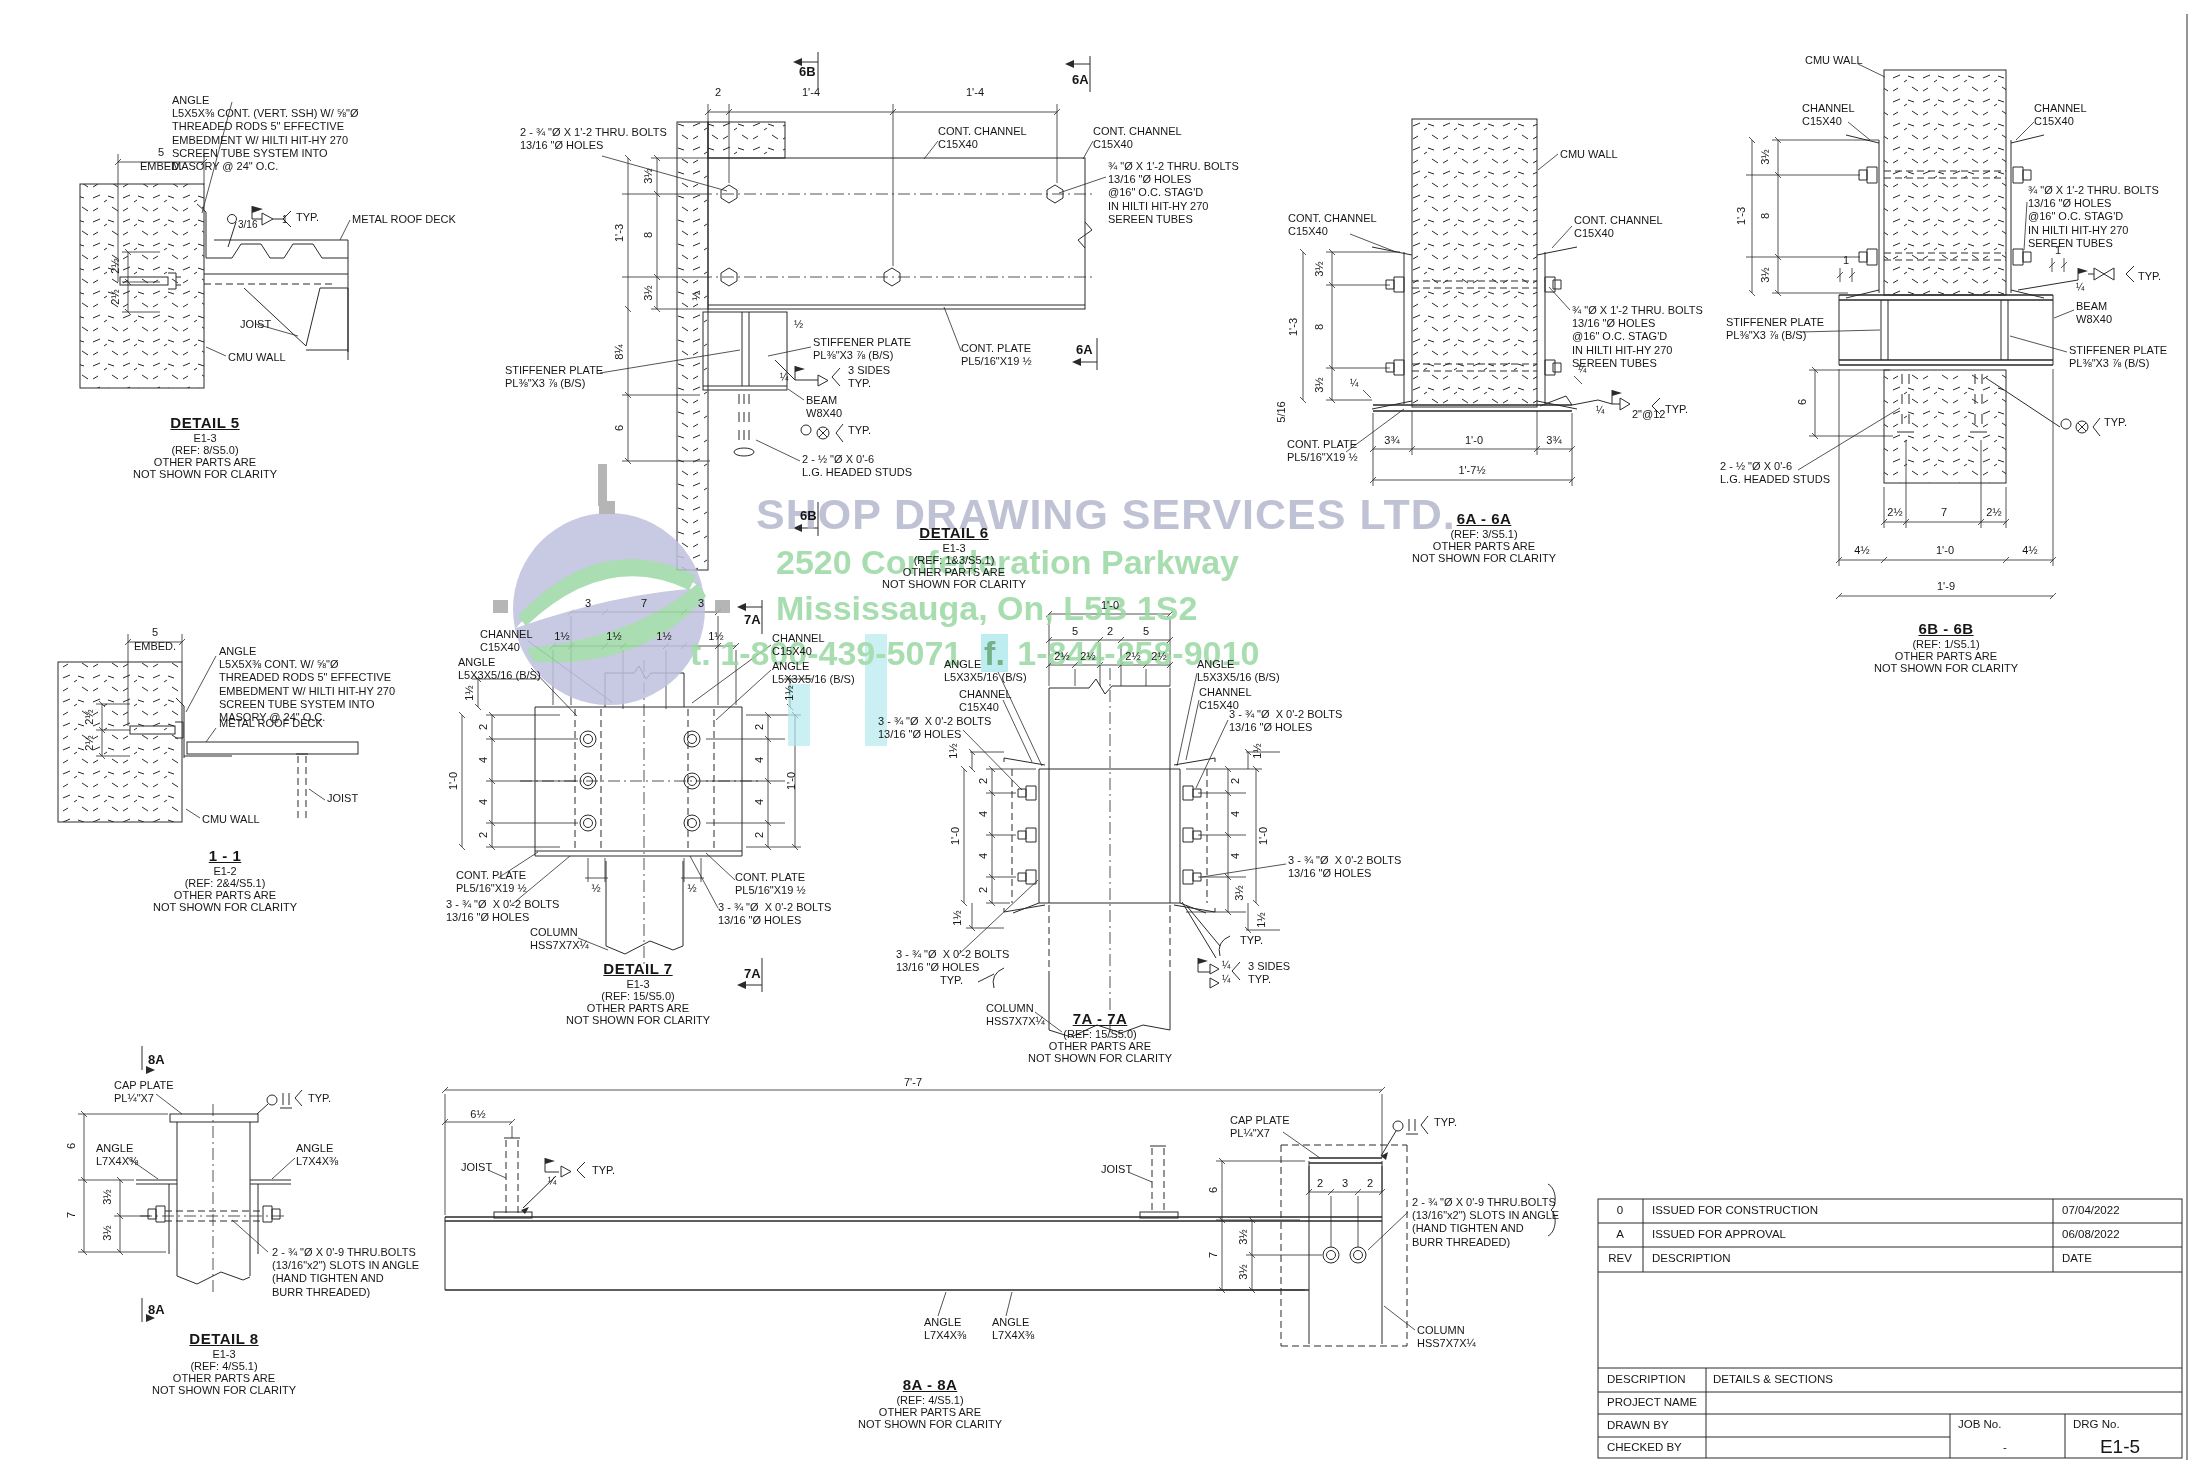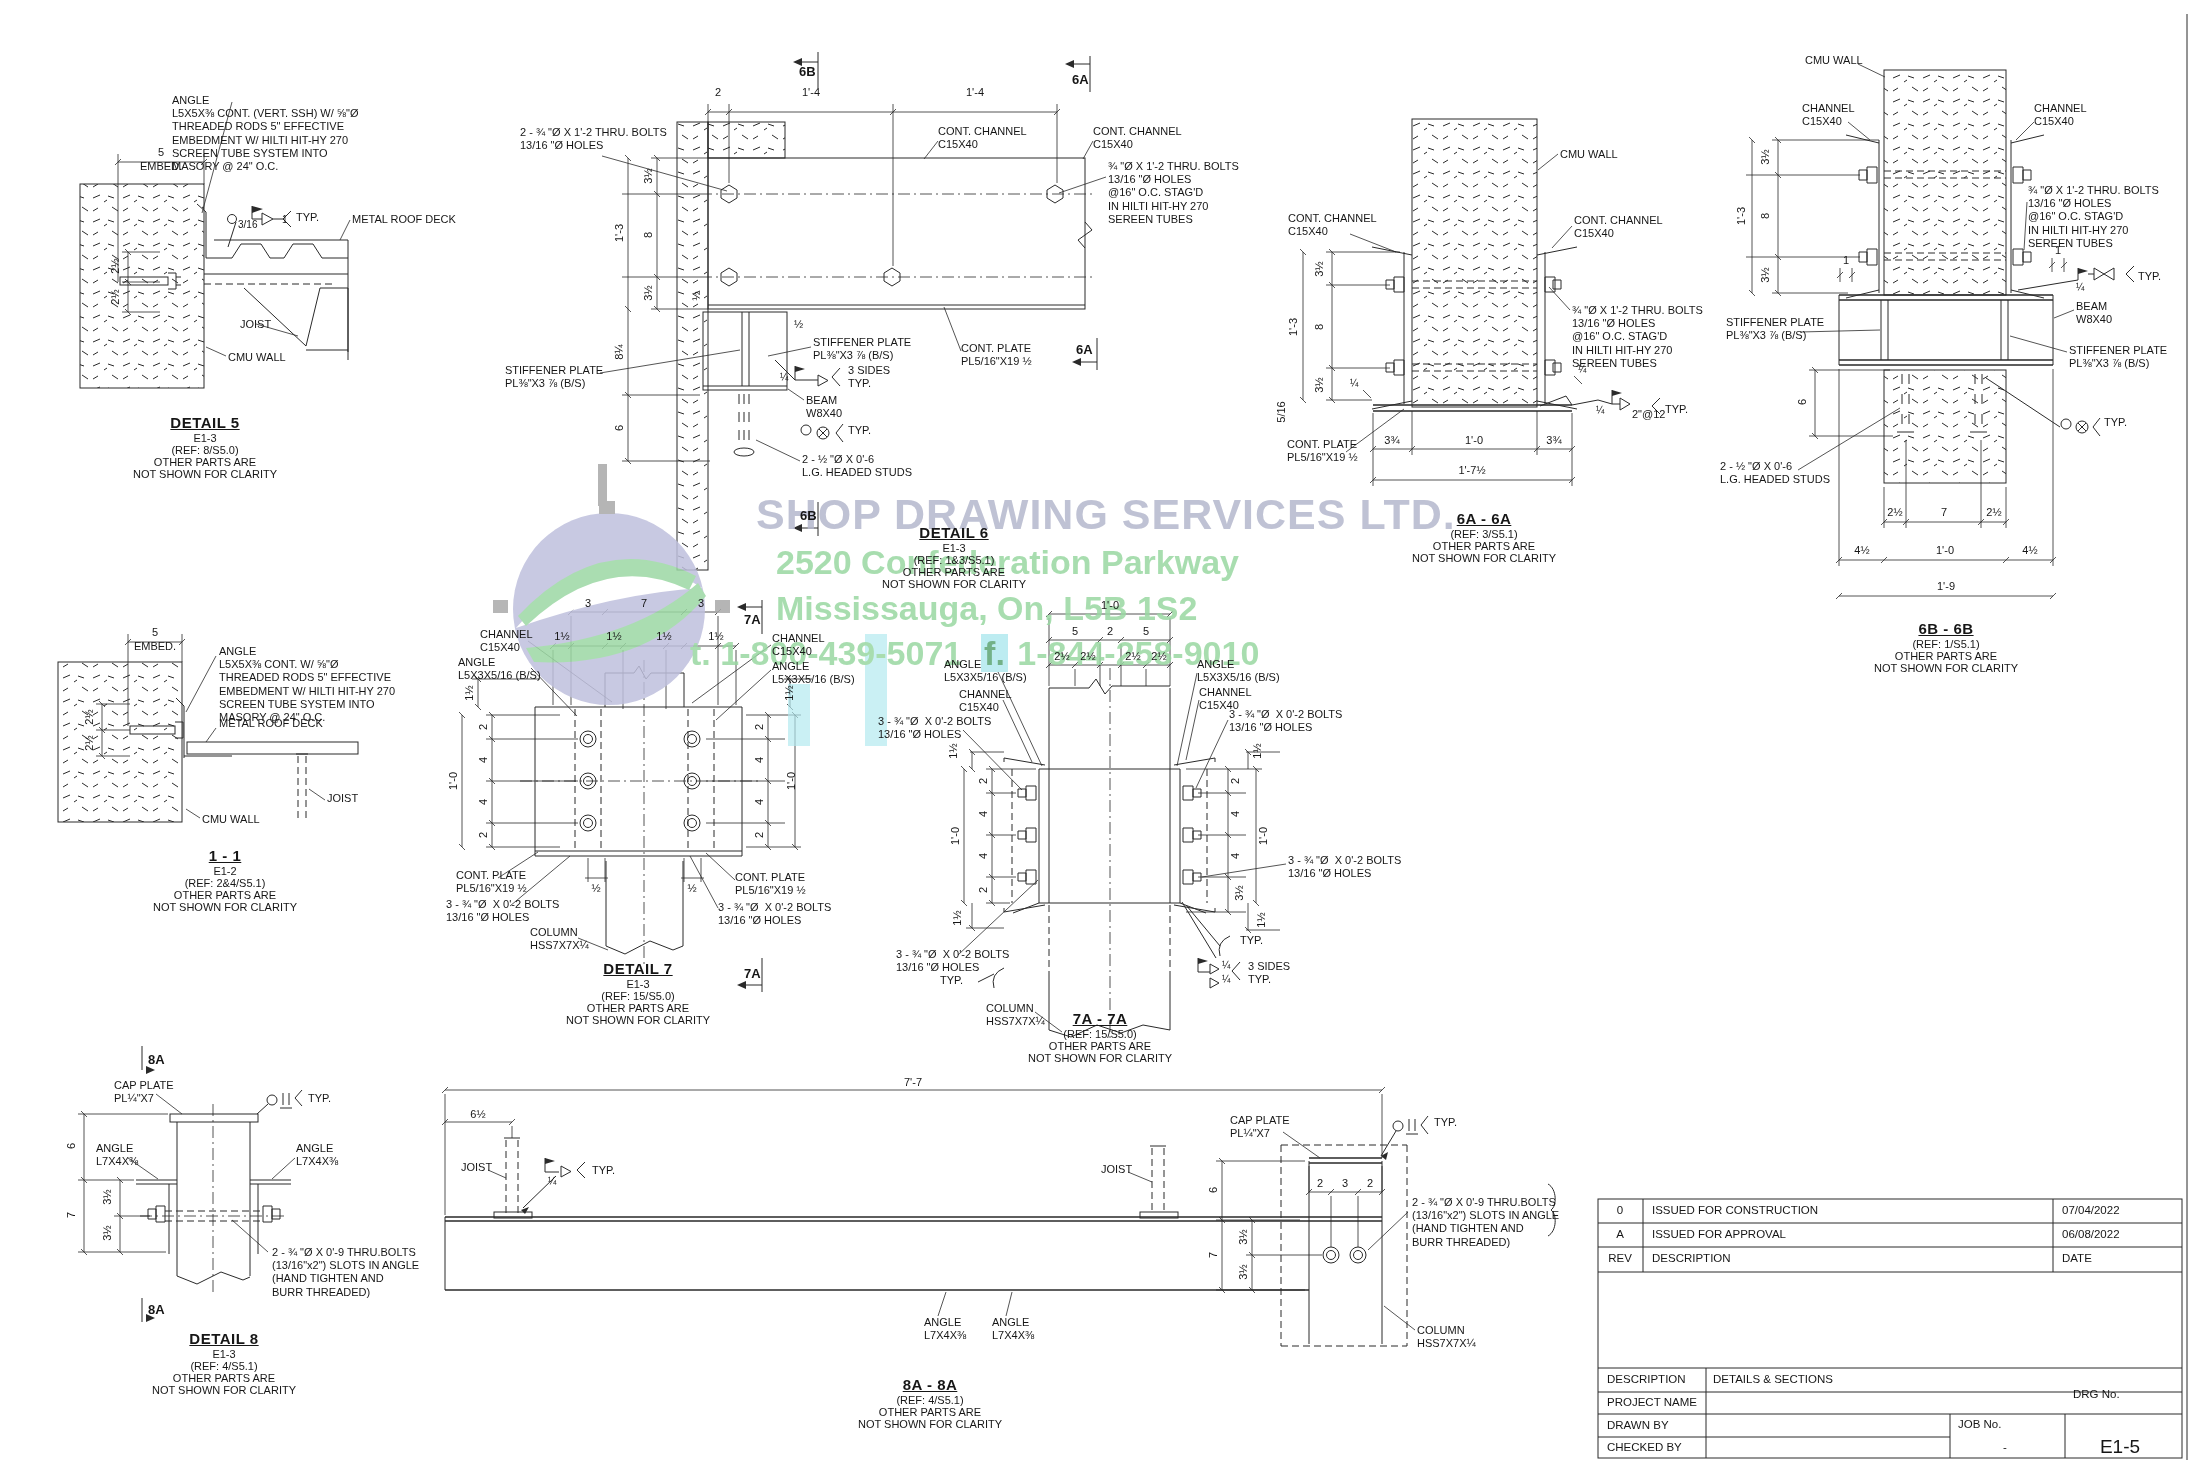--- a/index.html
+++ b/index.html
@@ -596,16 +596,16 @@
 <div class="lbl tb ctr" style="left:1620px;top:1252px">REV</div>
 <div class="lbl tb" style="left:1652px;top:1252px">DESCRIPTION</div>
 <div class="lbl tb" style="left:2062px;top:1252px">DATE</div>
 <div class="lbl tb" style="left:1607px;top:1373px">DESCRIPTION</div>
 <div class="lbl tb" style="left:1713px;top:1373px">DETAILS &amp; SECTIONS</div>
 <div class="lbl tb" style="left:1607px;top:1396px">PROJECT NAME</div>
 <div class="lbl tb" style="left:1607px;top:1419px">DRAWN BY</div>
 <div class="lbl tb" style="left:1607px;top:1441px">CHECKED BY</div>
 <div class="lbl tb" style="left:1958px;top:1418px">JOB No.</div>
 <div class="lbl tb ctr" style="left:2005px;top:1441px">-</div>
-<div class="lbl tb" style="left:2073px;top:1388px">DRG No.</div>
+<div class="lbl tb" style="left:2073px;top:1418px">DRG No.</div>
 <div class="lbl tbv ctr" style="left:2120px;top:1436px">E1-5</div>
 
 </div>
 
 </body></html>

